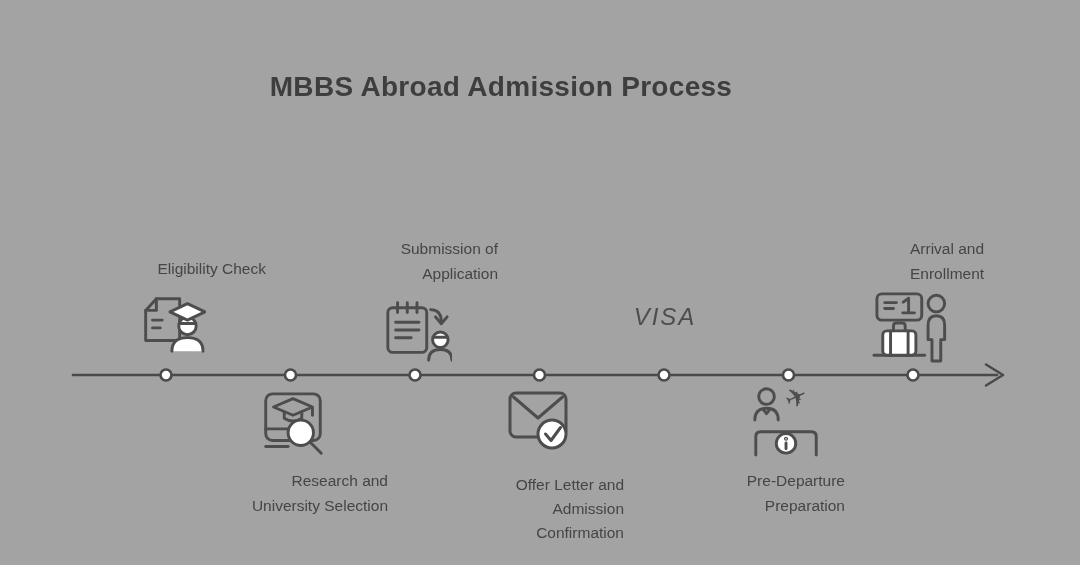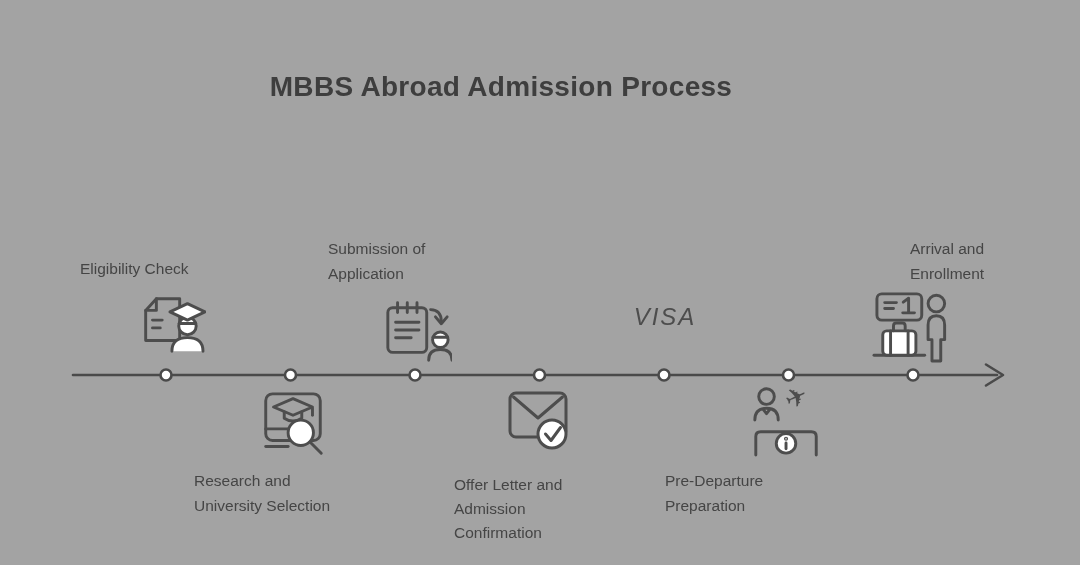--- a/index.html
+++ b/index.html
@@ -5,21 +5,21 @@
   html,body{margin:0;padding:0;background:#fff;}
   #canvas{
     position:relative;width:1080px;height:565px;background:#a3a3a3;
     font-family:"Liberation Sans","DejaVu Sans",sans-serif;overflow:hidden;
   }
   .title{
     position:absolute;top:52px;left:501px;transform:translateX(-50%);
     font-size:28px;font-weight:700;color:#3e3e3e;letter-spacing:.3px;white-space:nowrap;
   }
   .step-label{
-    position:absolute;text-align:left;color:#454545;
+    position:absolute;text-align:right;color:#454545;
     font-size:15.5px;line-height:25px;
   }
   .step-label span{display:block;}
   .step-label.tight{line-height:24px;}
   .step-label.left{text-align:left;margin-left:44px;}
   .icon{position:absolute;}
   .visa-icon{
     position:absolute;text-align:center;color:#4d4d4d;
     font-style:italic;font-size:24px;letter-spacing:2px;font-weight:400;white-space:nowrap;
   }
@@ -40,21 +40,21 @@
       <circle cx="166" cy="20" r="5.5" fill="#ffffff"></circle>
       <circle cx="290.5" cy="20" r="5.5" fill="#ffffff"></circle>
       <circle cx="415" cy="20" r="5.5" fill="#ffffff"></circle>
       <circle cx="539.5" cy="20" r="5.5" fill="#ffffff"></circle>
       <circle cx="664" cy="20" r="5.5" fill="#ffffff"></circle>
       <circle cx="788.5" cy="20" r="5.5" fill="#ffffff"></circle>
       <circle cx="913" cy="20" r="5.5" fill="#ffffff"></circle>
     </g>
   </svg>
 
-  <div class="step-label" style="left:80px;width:180px;top:256px;">
+  <div class="step-label" style="left:86px;width:180px;top:256px;">
     <span>Eligibility Check</span>
   </div>
   <svg class="icon" style="left:132px;top:290px;" width="74" height="68" viewBox="0 0 76 70">
     <g class="stroke">
       <path d="M14 21 L25 9 H49 V52 H14 Z"></path>
       <path d="M25 9 V21 H14"></path>
       <path d="M21 31 H31 M21 39 H29"></path>
       <path class="wfill" d="M41 63 Q41 49 57 49 Q73 49 73 63"></path>
       <circle class="wfill" cx="57" cy="37" r="9"></circle>
       <path d="M48.5 34.5 H65.5"></path>

